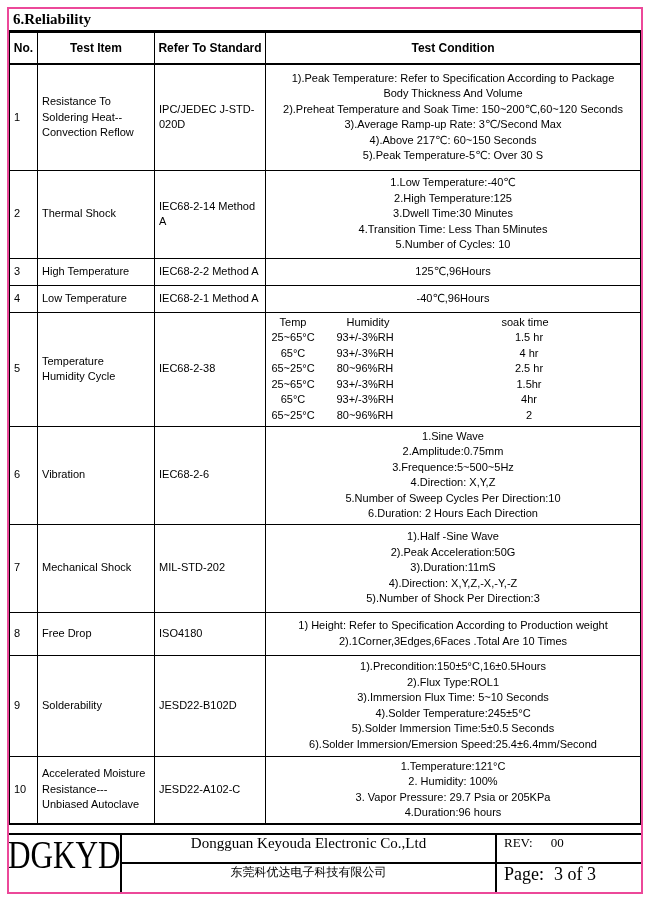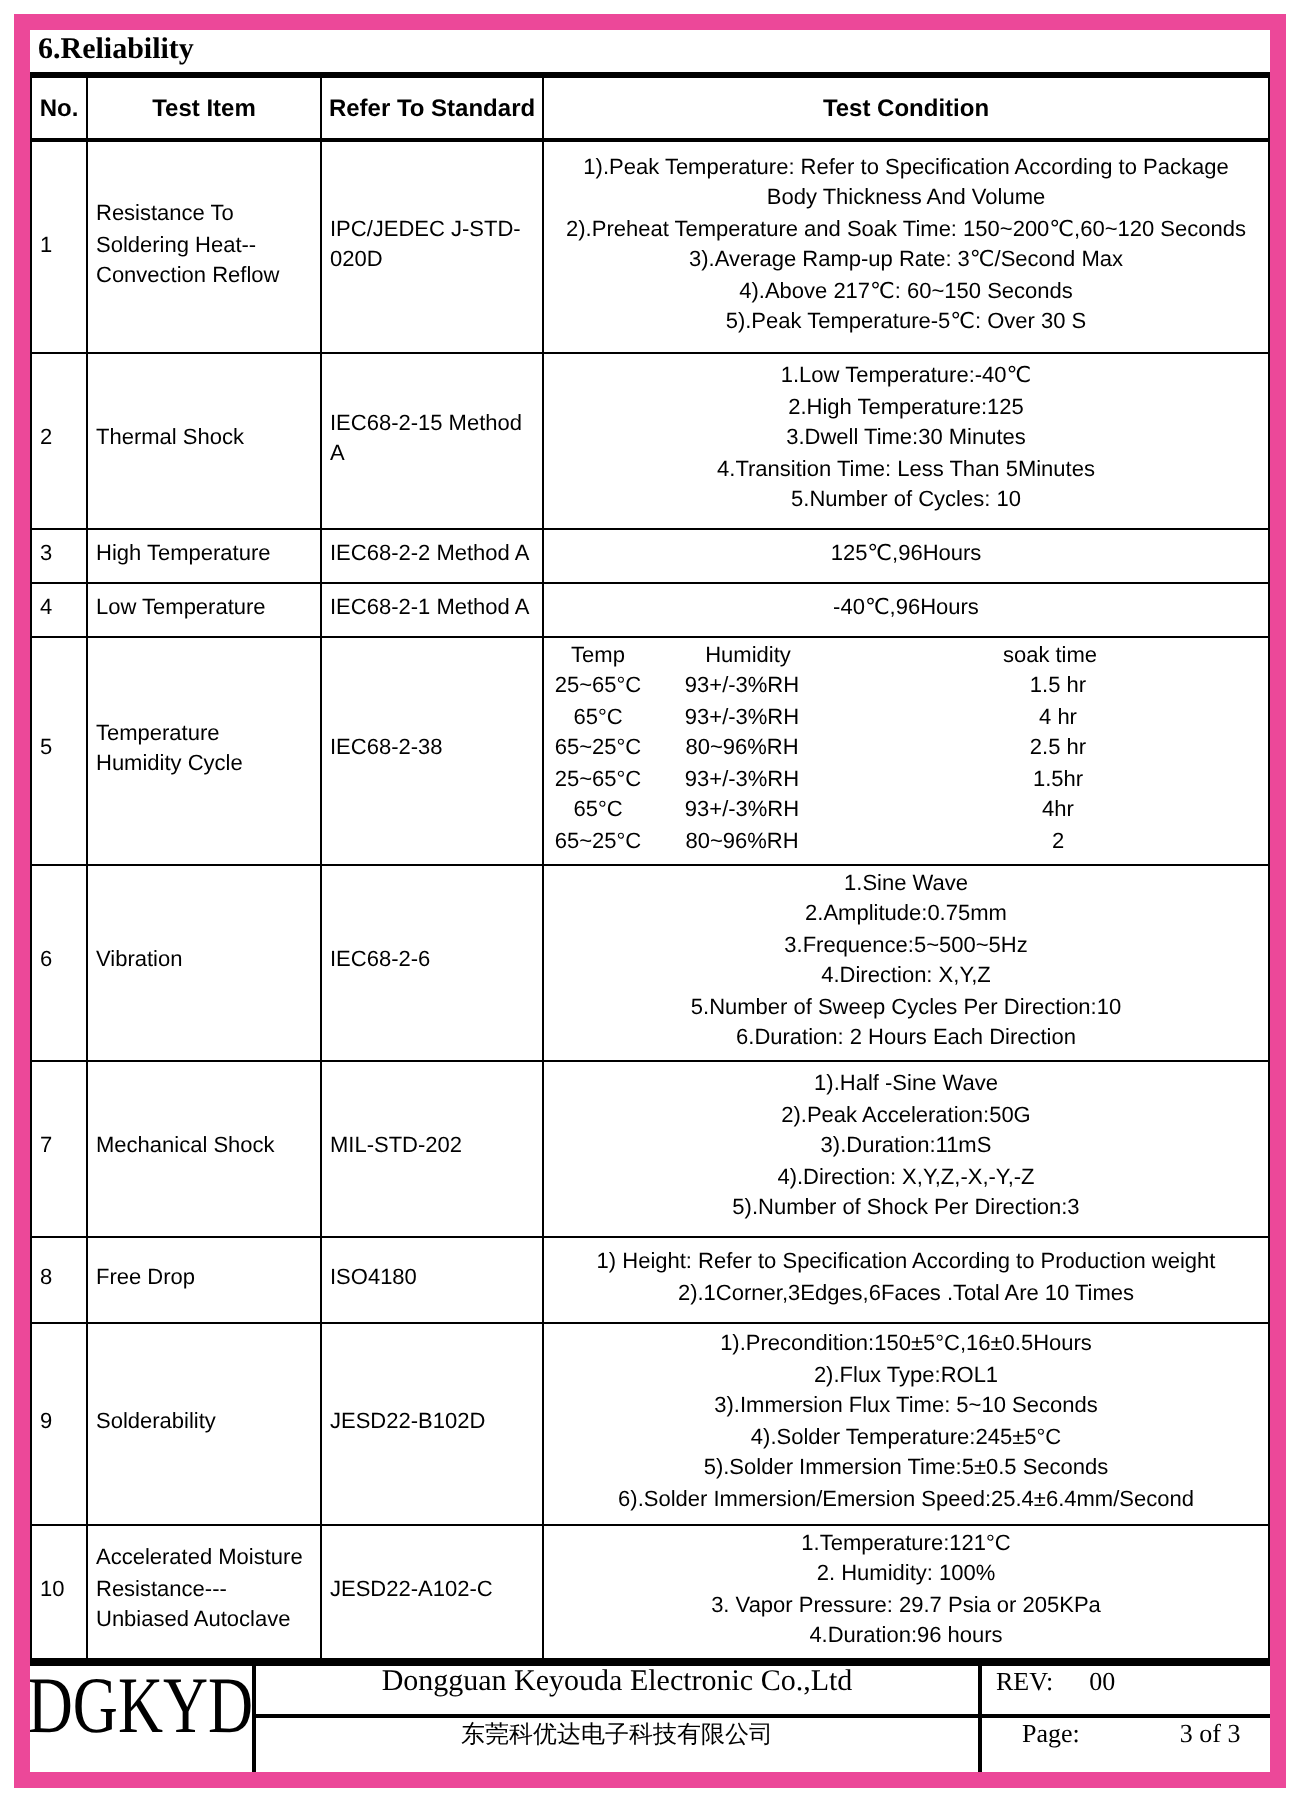--- a/index.html
+++ b/index.html
@@ -1,19 +1,19 @@
 <!DOCTYPE html>
 <html><head>
 <meta charset="utf-8">
 <style>
   html,body{margin:0;padding:0;background:#fff;}
   .page{width:650px;height:900px;position:relative;background:#fff;color:#000;
         font-family:"Liberation Sans","DejaVu Sans",sans-serif;}
   .frame{position:absolute;left:7px;top:7px;right:7px;bottom:6px;
-         border:8px solid #ec4899;display:flex;flex-direction:column;overflow:hidden;}
+         border:2px solid #ec4899;display:flex;flex-direction:column;overflow:hidden;}
 
   
   .title-row{border-bottom:2px solid #000;height:21px;
              font-family:"Liberation Serif","DejaVu Serif",serif;
              font-weight:bold;font-size:15px;line-height:21px;padding-left:4px;}
 
   
   table.main{border-collapse:collapse;width:100%;table-layout:fixed;}
   table.main th{border:1px solid #000;border-bottom-width:2px;height:30px;
                 font-size:12px;font-weight:bold;padding:0 2px;}
@@ -48,21 +48,21 @@
           grid-template-columns:113px 1fr 144px;grid-template-rows:1fr 1fr;}
   .footer>div{display:flex;align-items:flex-start;}
   .logo-cell{grid-row:1/3;border-right:2px solid #000;justify-content:center;}
   .logo-text{font-family:"Liberation Serif","DejaVu Serif",serif;font-size:40px;
              line-height:1;transform:scaleX(0.78);white-space:nowrap;}
   .en-cell{border-right:2px solid #000;border-bottom:2px solid #000;justify-content:center;
            font-family:"Liberation Serif","DejaVu Serif",serif;font-size:15px;}
   .rev-cell{border-bottom:2px solid #000;padding-left:7px;
             font-family:"Liberation Serif","DejaVu Serif",serif;font-size:13px;}
   .cn-cell{border-right:2px solid #000;justify-content:center;font-size:12px;}
-  .page-cell{padding-left:20px;font-family:"Liberation Serif","DejaVu Serif",serif;font-size:13px;gap:40px;}
+  .page-cell{padding-left:7px;font-family:"Liberation Serif","DejaVu Serif",serif;font-size:18px;}
   .rev-cell .val{margin-left:18px;}
   .page-cell .val{margin-left:10px;}
 </style>
 </head>
 <body>
 
 <div class="page">
   <div class="frame">
 
     <div class="title-row">6.Reliability</div>
@@ -90,21 +90,21 @@
             <td class="cond">1).Peak Temperature: Refer to Specification According to Package
 Body Thickness And Volume
 2).Preheat Temperature and Soak Time: 150~200℃,60~120 Seconds
 3).Average Ramp-up Rate: 3℃/Second Max
 4).Above 217℃: 60~150 Seconds
 5).Peak Temperature-5℃: Over 30 S</td>
           </tr>
           <tr>
             <td class="no">2</td>
             <td class="item">Thermal Shock</td>
-            <td class="std">IEC68-2-15 Method A</td>
+            <td class="std">IEC68-2-14 Method A</td>
             <td class="cond">1.Low Temperature:-40℃
 2.High Temperature:125
 3.Dwell Time:30 Minutes
 4.Transition Time: Less Than 5Minutes
 5.Number of Cycles: 10</td>
           </tr>
           <tr>
             <td class="no">3</td>
             <td class="item">High Temperature</td>
             <td class="std">IEC68-2-2 Method A</td>

